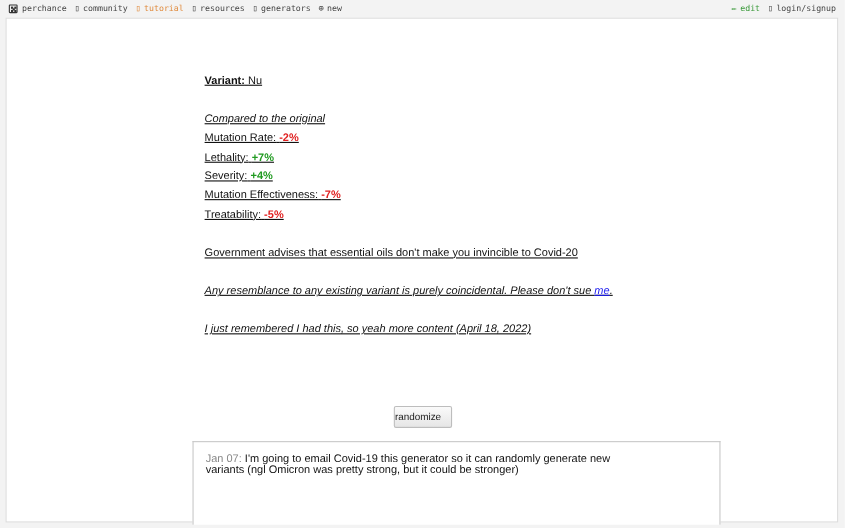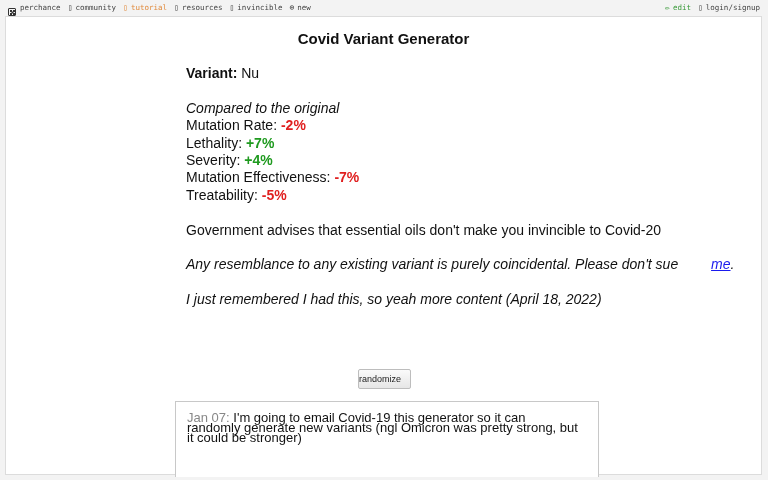--- a/index.html
+++ b/index.html
@@ -9,56 +9,56 @@
     font-family:"DejaVu Sans", sans-serif;
     position:relative;
   }
   .topbar {
     position:absolute; left:0; top:0; width:768px; height:16px;
     font-family:"DejaVu Sans Mono", monospace; font-size:7.5px; color:#444;
     line-height:16px;
   }
   .topbar .left { position:absolute; left:8px; top:0; display:flex; align-items:center; }
   .topbar .right { position:absolute; right:8px; top:0; display:flex; align-items:center; }
-  .nav-item { display:inline-flex; align-items:flex-end; margin-right:7px; cursor:pointer; white-space:nowrap; }
+  .nav-item { display:inline-flex; align-items:center; margin-right:7px; cursor:pointer; white-space:nowrap; }
   .nav-item .ic { margin-right:3px; font-size:8px; }
   .dice { display:inline-block; width:8px; height:8px; border:1px solid #333; border-radius:1px; position:relative; margin-right:4px; box-sizing:border-box; }
   .dice::before { content:""; position:absolute; left:1px; top:1px; width:1.5px; height:1.5px; background:#333; box-shadow:3px 0 #333, 1.5px 1.5px #333, 0 3px #333, 3px 3px #333; }
   .nav-tutorial { color:#e08a3c; }
   .nav-edit { color:#3a9a3a; }
   .page {
     position:absolute; left:5px; top:16px; width:757px; height:459px;
     background:#fff; border:1px solid #dcdcdc; box-sizing:border-box;
   }
   .title {
     position:absolute; left:0; width:100%; top:13px; text-align:center;
     font-family:"Liberation Sans", sans-serif; font-weight:bold; font-size:15px; color:#111;
   }
   .content {
     position:absolute; left:180px; top:48px; width:420px;
-    font-family:"Liberation Sans", sans-serif; font-size:14px; color:#111;
+    font-family:"Liberation Sans", sans-serif; font-size:10px; color:#111;text-decoration:underline;
   }
   .line { height:17.4px; line-height:17.4px; white-space:nowrap; }
   .blank { height:17.4px; }
   .b { font-weight:bold; }
   .i { font-style:italic; }
   .neg { color:#e02020; font-weight:bold; }
   .pos { color:#1f9a1f; font-weight:bold; }
   .ability-label { color:#e02020; font-weight:bold; }
-  a.me { color:#1a1aee; text-decoration:underline;margin-left:29px; }
+  a.me { color:#1a1aee; text-decoration:underline; }
   .btn {
     position:absolute; left:352px; top:352px; width:53px; height:20px;
     font-family:"Liberation Sans", sans-serif; font-size:9px; color:#222;
     background:linear-gradient(#fafafa,#e6e6e6); border:1px solid #bdbdbd; border-radius:2px;
     text-align:left; line-height:18px; box-sizing:border-box; cursor:pointer;
   }
   .comments {
-    position:absolute; left:169px; top:384px; width:424px; height:76px;
+    position:absolute; left:169px; top:384px; width:480px; height:76px;
     border:1px solid #c8c8c8; border-bottom:none; box-sizing:border-box; background:#fff;
-    font-family:"Liberation Sans", sans-serif; font-size:13px; color:#111;
+    font-family:"Liberation Sans", sans-serif; font-size:10px; color:#111;
   }
   .comment { position:absolute; left:11px; width:395px; line-height:10px; }
   .comment .date { color:#888; }
 </style>
 </head>
 <body>
 
 <div class="topbar">
   <div class="left">
     <span class="nav-item">
@@ -72,41 +72,40 @@
     <span class="nav-item nav-tutorial">
       <span class="ic">▯</span>
       <span>tutorial</span>
     </span>
     <span class="nav-item">
       <span class="ic">▯</span>
       <span>resources</span>
     </span>
     <span class="nav-item">
       <span class="ic">▯</span>
-      <span>invincible</span>
+      <span>generators</span>
     </span>
     <span class="nav-item">
       <span class="ic">⊕</span>
       <span>new</span>
     </span>
   </div>
   <div class="right">
     <span class="nav-item nav-edit">
       <span class="ic">✏</span>
       <span>edit</span>
     </span>
     <span class="nav-item" style="margin-right:0">
       <span class="ic">▯</span>
       <span>login/signup</span>
     </span>
   </div>
 </div>
 
 <div class="page">
-  <div class="title">Covid Variant Generator</div>
 
   <div class="content">
     <div class="line">
       <span class="b">Variant:</span>
       <span>Nu</span>
     </div>
     <div class="blank"></div>
     <div class="line i">Compared to the original</div>
     <div class="line">
       <span>Mutation Rate:</span>

